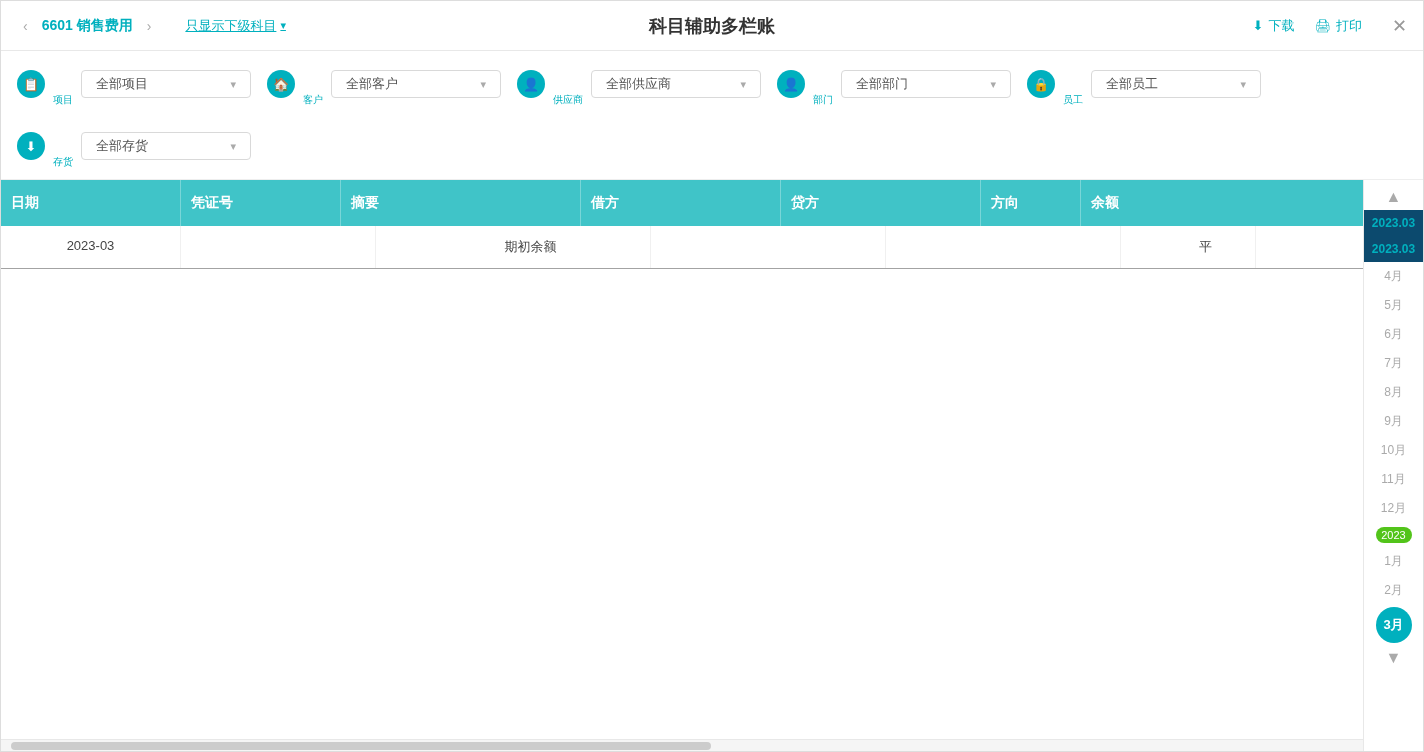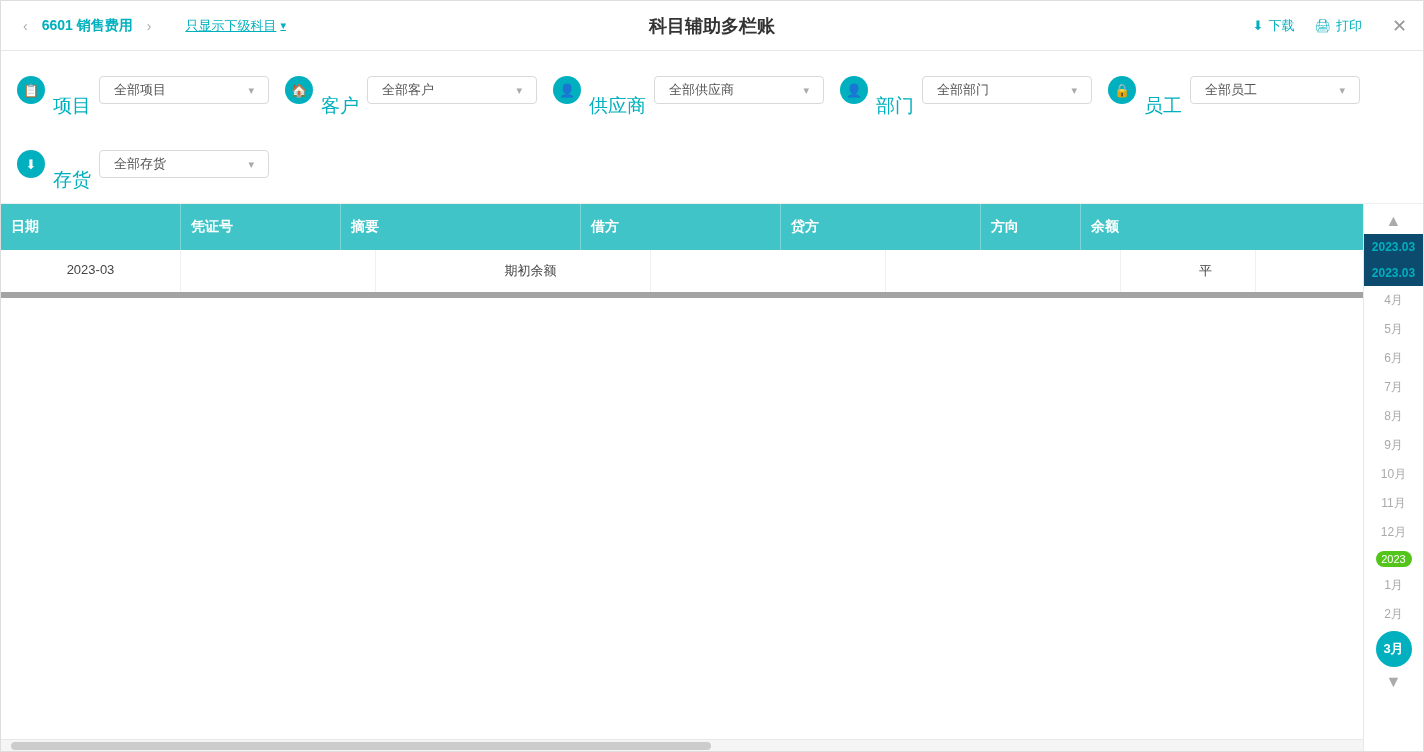--- a/index.html
+++ b/index.html
@@ -110,21 +110,21 @@
       background: #00b0be;
       display: flex;
       align-items: center;
       justify-content: center;
       color: #fff;
       font-size: 13px;
       flex-shrink: 0;
     }
     .filter-label {
       color: #00b0be;
-      font-size: 19px;
+      font-size: 10px;
       white-space: nowrap;
       margin-top: 32px;
     }
     .filter-select {
       display: flex;
       align-items: center;
       border: 1px solid #d9d9d9;
       border-radius: 4px;
       padding: 4px 14px;
       width: 170px;
@@ -166,21 +166,21 @@
       border-right: none;
     }
     .table-body {
       flex: 1;
       overflow-y: auto;
       overflow-x: hidden;
     }
     .table-row {
       display: grid;
       grid-template-columns: 180px 160px 240px 200px 200px 100px 1fr;
-      border-bottom: 6px solid #a3a3a3;
+      border-bottom: 1px solid #a3a3a3;
       gap: 35px;
     }
     .table-row .td {
       padding: 12px 10px;
       text-align: center;
       color: #444;
       font-size: 13px;
       border-right: 1px solid #f0f0f0;
     }
     .table-row .td:last-child {

